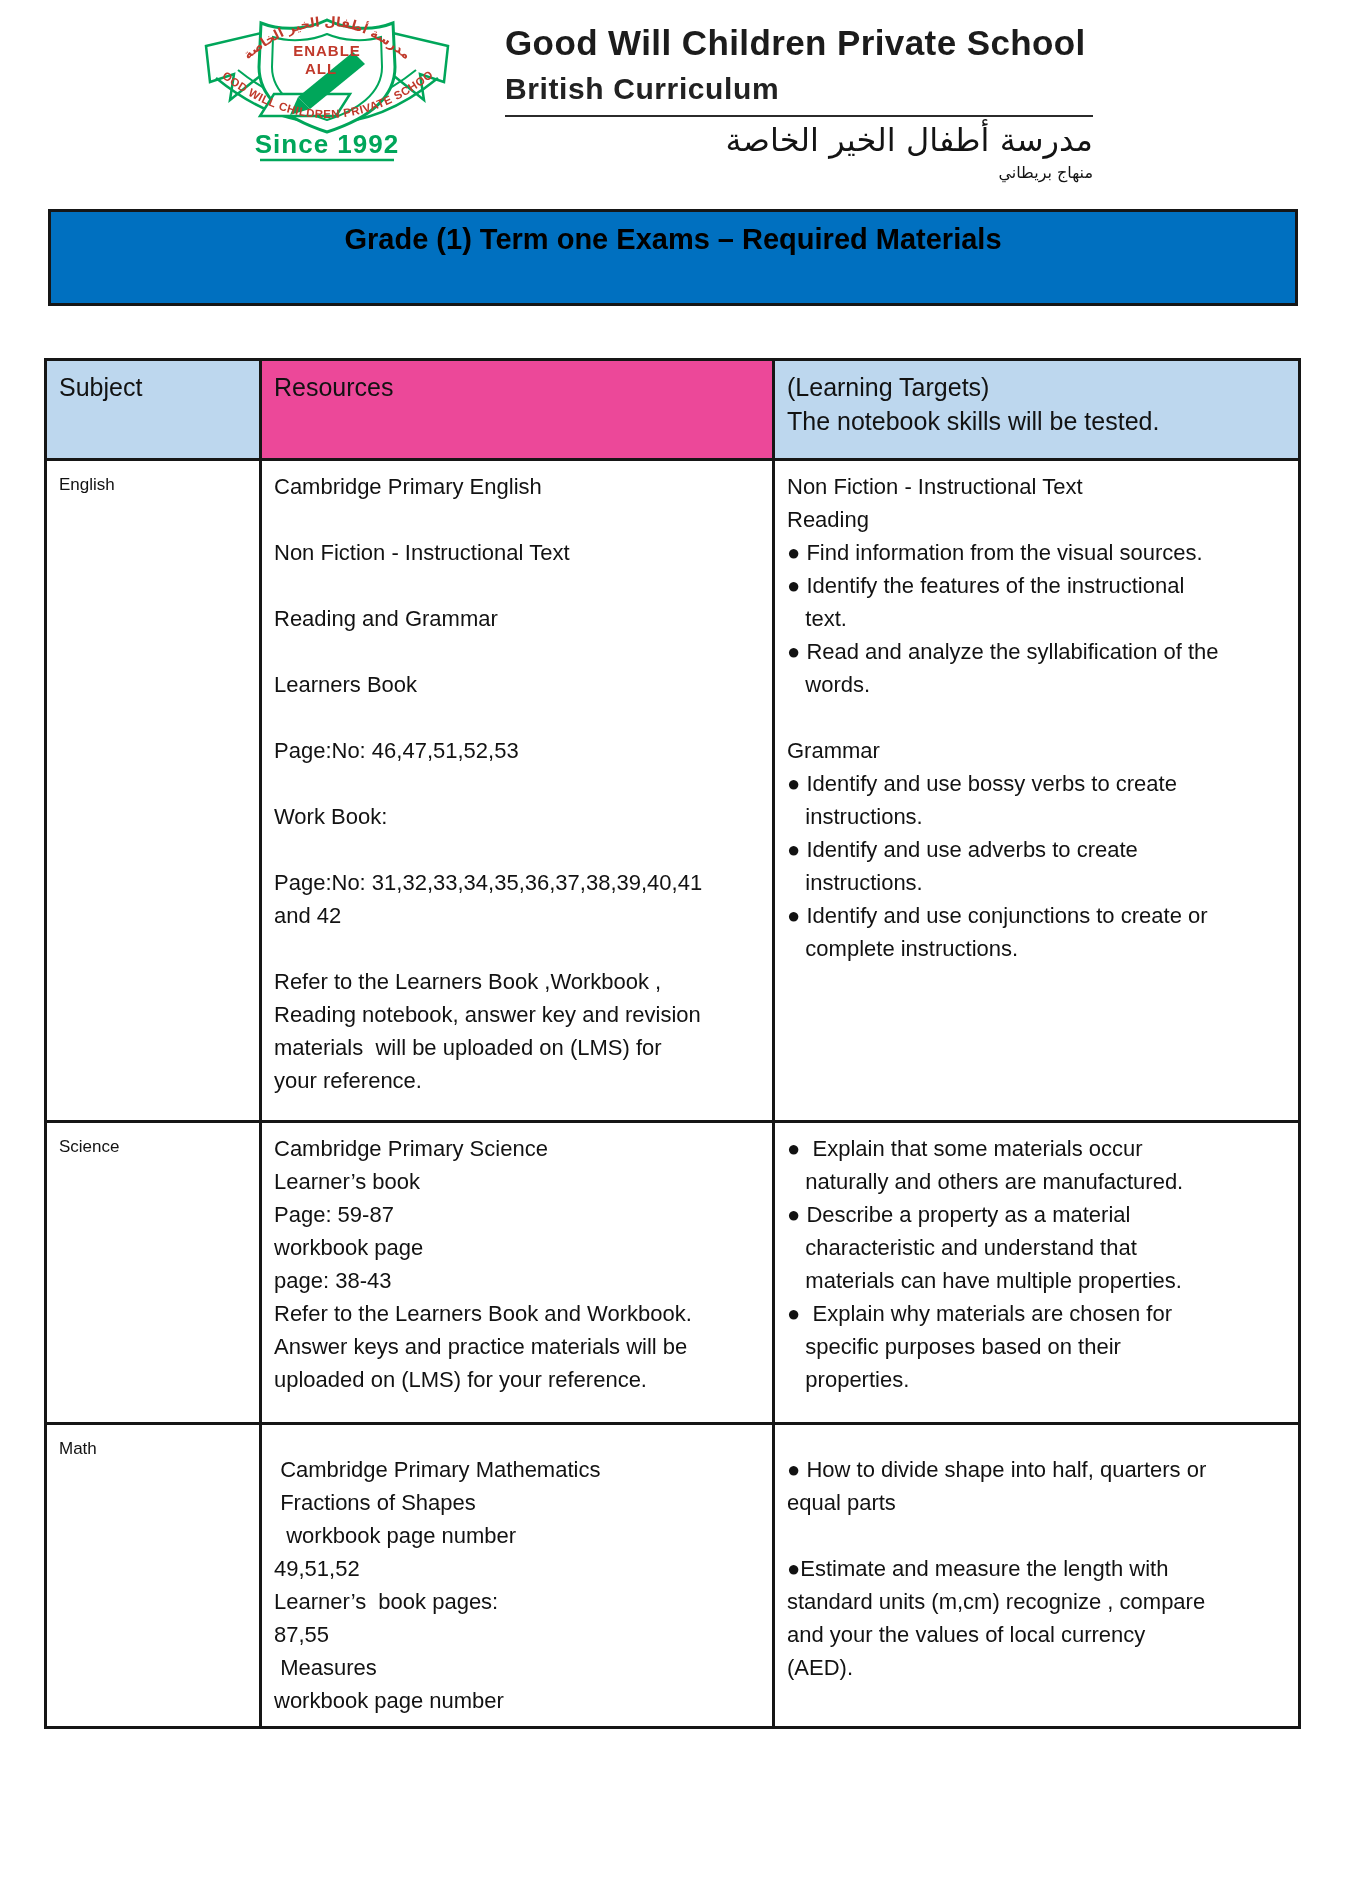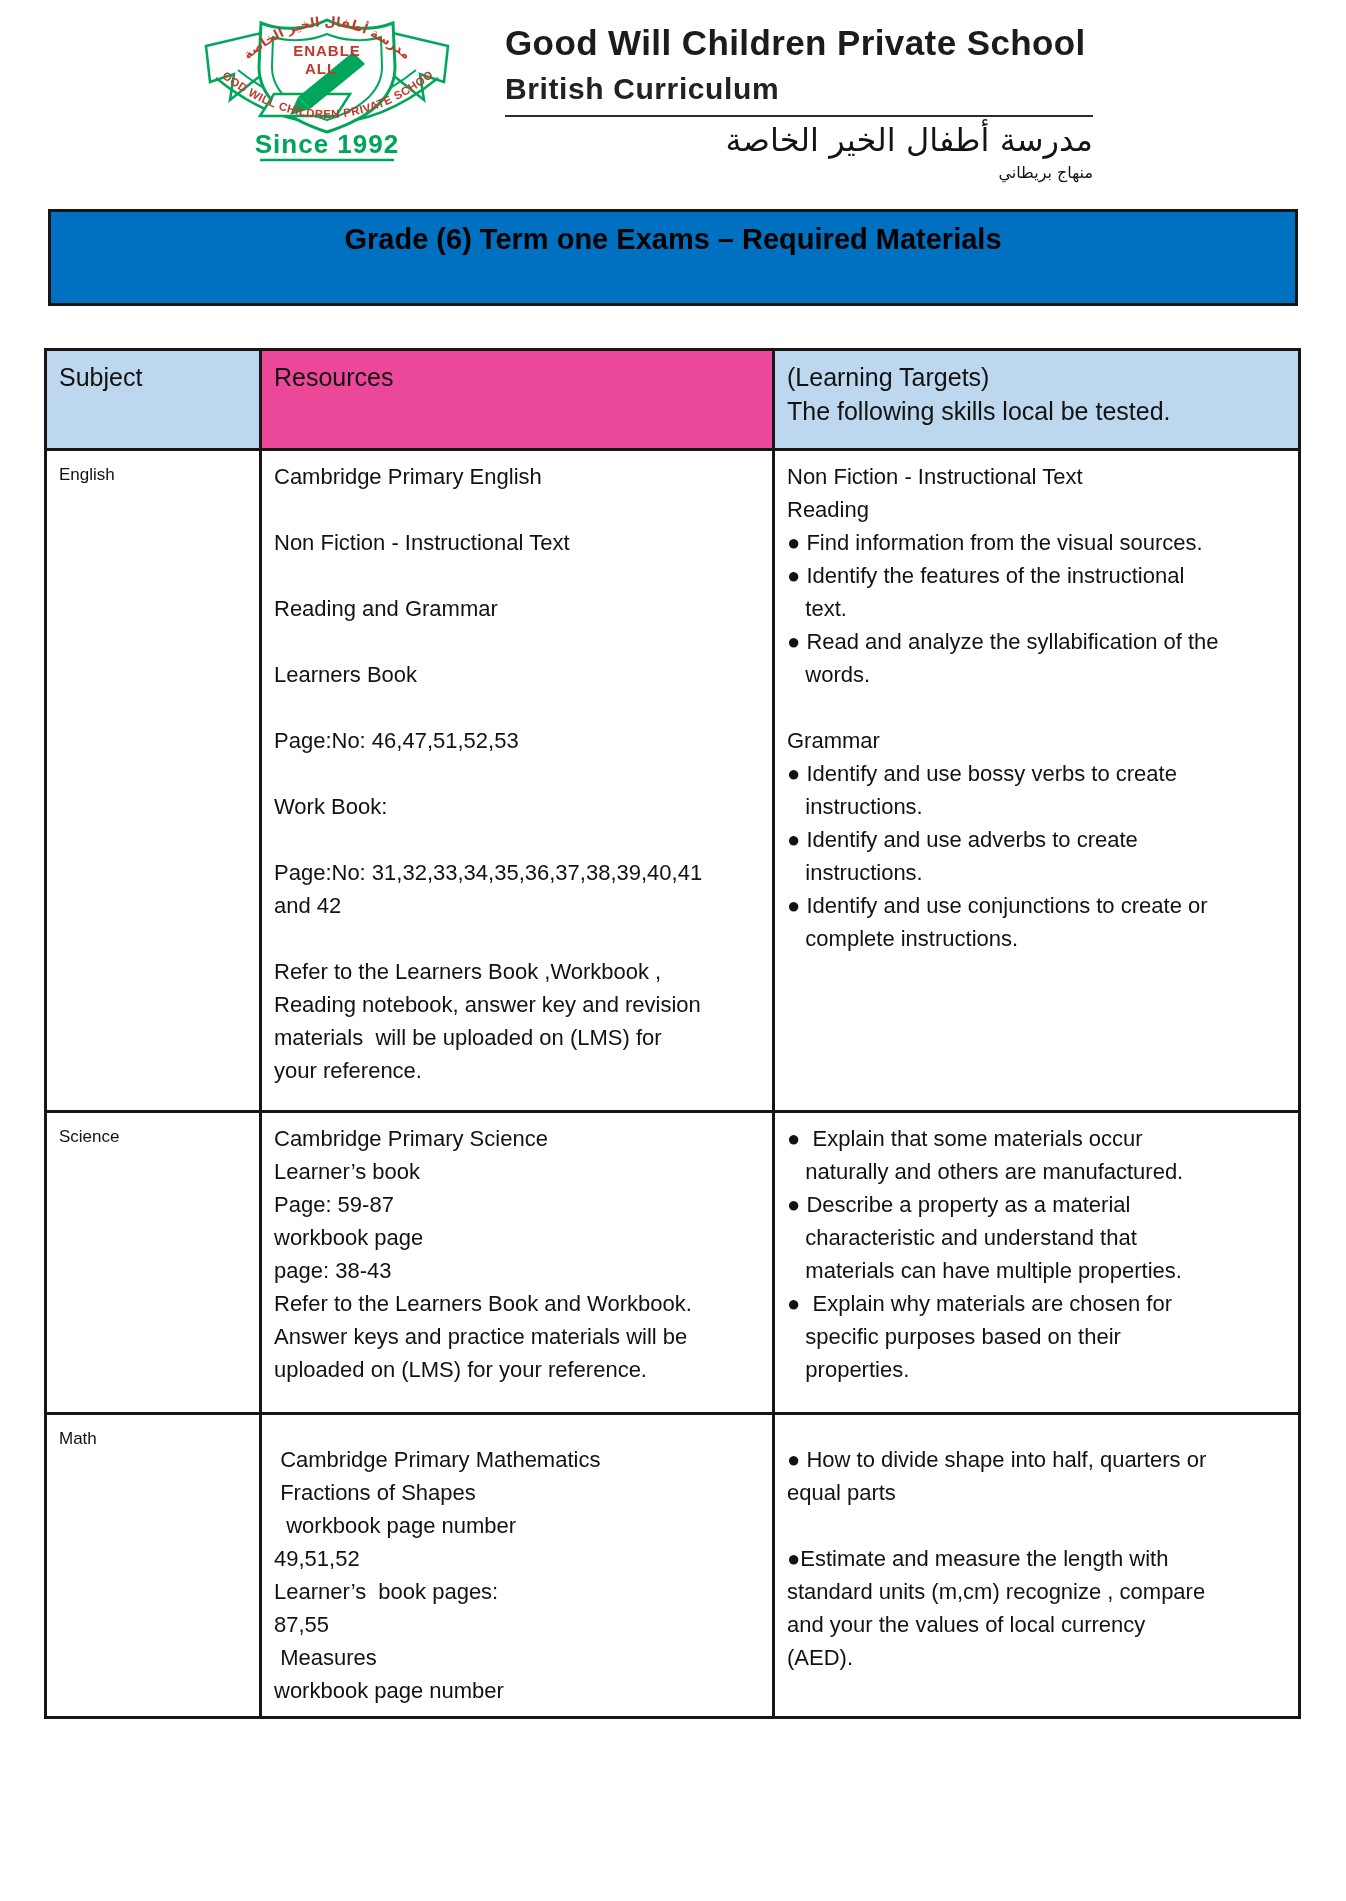--- a/index.html
+++ b/index.html
@@ -16,21 +16,21 @@
   .arabic1{font-family:"DejaVu Sans",sans-serif;font-size:32px;color:#141414;text-align:right;margin-top:3px;line-height:1.25;}
   .arabic2{font-family:"DejaVu Sans",sans-serif;font-size:16px;color:#141414;margin:3px 0 0 118px;}
   
   .banner{
     position:absolute;left:48px;top:209px;width:1250px;height:97px;
     background:#0070C0;border:3px solid #161616;box-sizing:border-box;
   }
   .banner-title{display:block;text-align:center;font-weight:bold;font-size:29px;color:#000;margin-top:11px;}
   
   table.materials{
-    position:absolute;left:44px;top:348px;width:1254px;
+    position:absolute;left:44px;top:358px;width:1254px;
     border-collapse:collapse;table-layout:fixed;padding-left:19px;
   }
   .materials th,.materials td{
     border:3px solid #161616;vertical-align:top;text-align:left;
     padding:9px 12px;white-space:pre-wrap;overflow-wrap:break-word;
     box-sizing:border-box;color:#121212;
   }
   .materials th{background:#BDD7EE;font-weight:400;font-size:25px;line-height:34px;height:100px;}
   td.subject{font-size:17px;line-height:30px;}
   td.content{font-size:22px;line-height:33px;}
@@ -77,35 +77,35 @@
 
 <div class="head-text">
   <div class="school-name">Good Will Children Private School</div>
   <div class="curriculum">British Curriculum</div>
   <hr class="head-rule">
   <div class="arabic1" dir="rtl">مدرسة أطفال الخير الخاصة</div>
   <div class="arabic2" dir="rtl">منهاج بريطاني</div>
 </div>
 
 <div class="banner" style="background: rgb(0, 112, 192);">
-  <span class="banner-title">Grade (6) Term one Exams – Required Materials</span>
+  <span class="banner-title">Grade (1) Term one Exams – Required Materials</span>
 </div>
 
 <table class="materials">
   <colgroup>
       <col class="c1">
       <col class="c2">
       <col class="c3">
     </colgroup>
   <thead>
     <tr>
       <th style="background: rgb(189, 215, 238);">Subject</th>
       <th style="background: #ec4899;">Resources</th>
       <th style="background: rgb(189, 215, 238);">(Learning Targets)
-The following skills local be tested.</th>
+The notebook skills will be tested.</th>
     </tr>
   </thead>
   <tbody>
     <tr class="row-english">
       <td class="subject">English</td>
       <td class="content">Cambridge Primary English
 
 Non Fiction - Instructional Text
 
 Reading and Grammar

